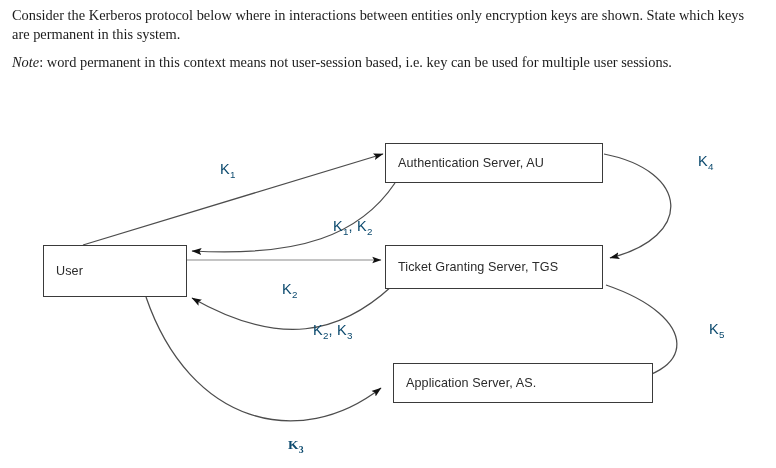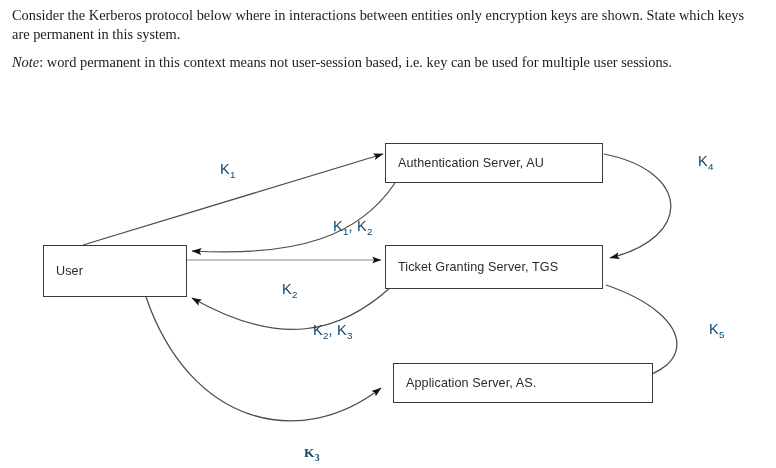--- a/index.html
+++ b/index.html
@@ -82,21 +82,21 @@
   .key-label.serif-style {
     font-family: "Liberation Serif", serif;
     font-weight: bold;
     font-size: 13.5px;
   }
 
   #key-k1   { left: 220px; top: 56px; }
   #key-k1k2 { left: 333px; top: 113px; text-align: center; }
   #key-k2   { left: 246px; top: 176px; margin-left: 36px; }
   #key-k2k3 { left: 313px; top: 217px; }
-  #key-k3   { left: 288px; top: 340px; margin-left: 16px; }
+  #key-k3   { left: 288px; top: 332px; }
   #key-k4   { left: 698px; top: 48px; }
   #key-k5   { left: 709px; top: 216px; text-align: center; }
 </style>
 </head>
 <body>
 
 <div id="question-text">
   <p class="para">Consider the Kerberos protocol below where in interactions between entities only encryption keys are shown.  State which keys are permanent in this system.</p>
   <p class="para"><span class="note-em">Note</span><span>: word permanent in this context means not user-session based, i.e. key can be used for multiple user sessions.</span></p>
 </div>

